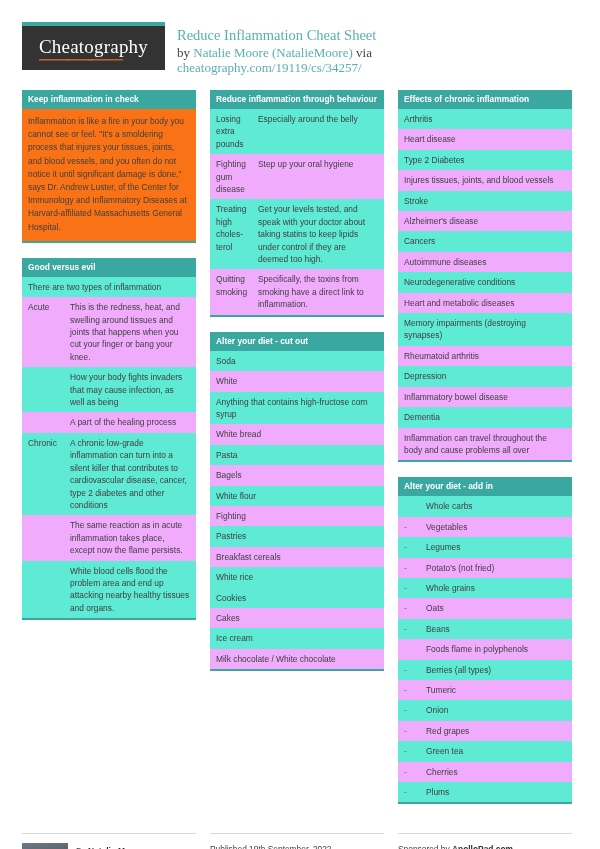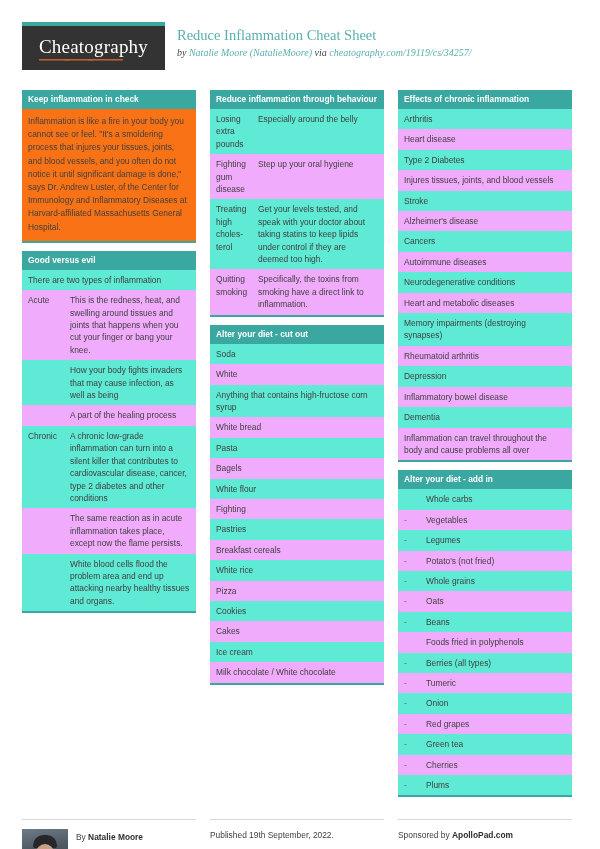--- a/index.html
+++ b/index.html
@@ -61,24 +61,23 @@
   }
 
   .sheet-title {
     font-size: 14.5px;
     color: #5aafb0;
     line-height: 18px;
     margin-bottom: 1px;
   }
 
   .byline {
-    font-size: 10px;
+    font-size: 13px;
     color: #444444;
     line-height: 15px;
-    font-style: italic;
   }
 
   .byline a, .link {
     color: #5aafb0;
     text-decoration: none;
   }
 
   
   .columns {
     display: flex;
@@ -87,21 +86,21 @@
   }
 
   .col {
     width: 174px;
     flex: 0 0 174px;
   }
   .col + .col { margin-left: 14px; }
 
   
   .card {
-    margin-bottom: 8px;
+    margin-bottom: 15px;
     border-bottom: 2px solid #3aa8a0;
   }
 
   .card-title {
     background: #3aa8a0;
     color: #ffffff;
     font-size: 8.4px;
     font-weight: bold;
     padding: 4px 6px 4px 6px;
     line-height: 11px;
@@ -291,21 +290,20 @@
             <div class="row full">White</div>
             <div class="row alt full">Anything that contains high-fructose corn syrup</div>
             <div class="row full">White bread</div>
             <div class="row alt full">Pasta</div>
             <div class="row full">Bagels</div>
             <div class="row alt full">White flour</div>
             <div class="row full">Fighting</div>
             <div class="row alt full">Pastries</div>
             <div class="row full">Breakfast cereals</div>
             <div class="row alt full">White rice</div>
-            <div class="row full">Pizza</div>
             <div class="row alt full">Cookies</div>
             <div class="row full">Cakes</div>
             <div class="row alt full">Ice cream</div>
             <div class="row full">Milk chocolate / White chocolate</div>
           </div>
       </div>
 
     </div>
 
     <div class="col">
@@ -358,21 +356,21 @@
             <div class="row">
               <div class="dash">-</div>
               <div class="dash-text">Oats</div>
             </div>
             <div class="row alt">
               <div class="dash">-</div>
               <div class="dash-text">Beans</div>
             </div>
             <div class="row">
               <div class="dash"></div>
-              <div class="dash-text">Foods fried in polyphenols</div>
+              <div class="dash-text">Foods flame in polyphenols</div>
             </div>
             <div class="row alt">
               <div class="dash">-</div>
               <div class="dash-text">Berries (all types)</div>
             </div>
             <div class="row">
               <div class="dash">-</div>
               <div class="dash-text">Tumeric</div>
             </div>
             <div class="row alt">

